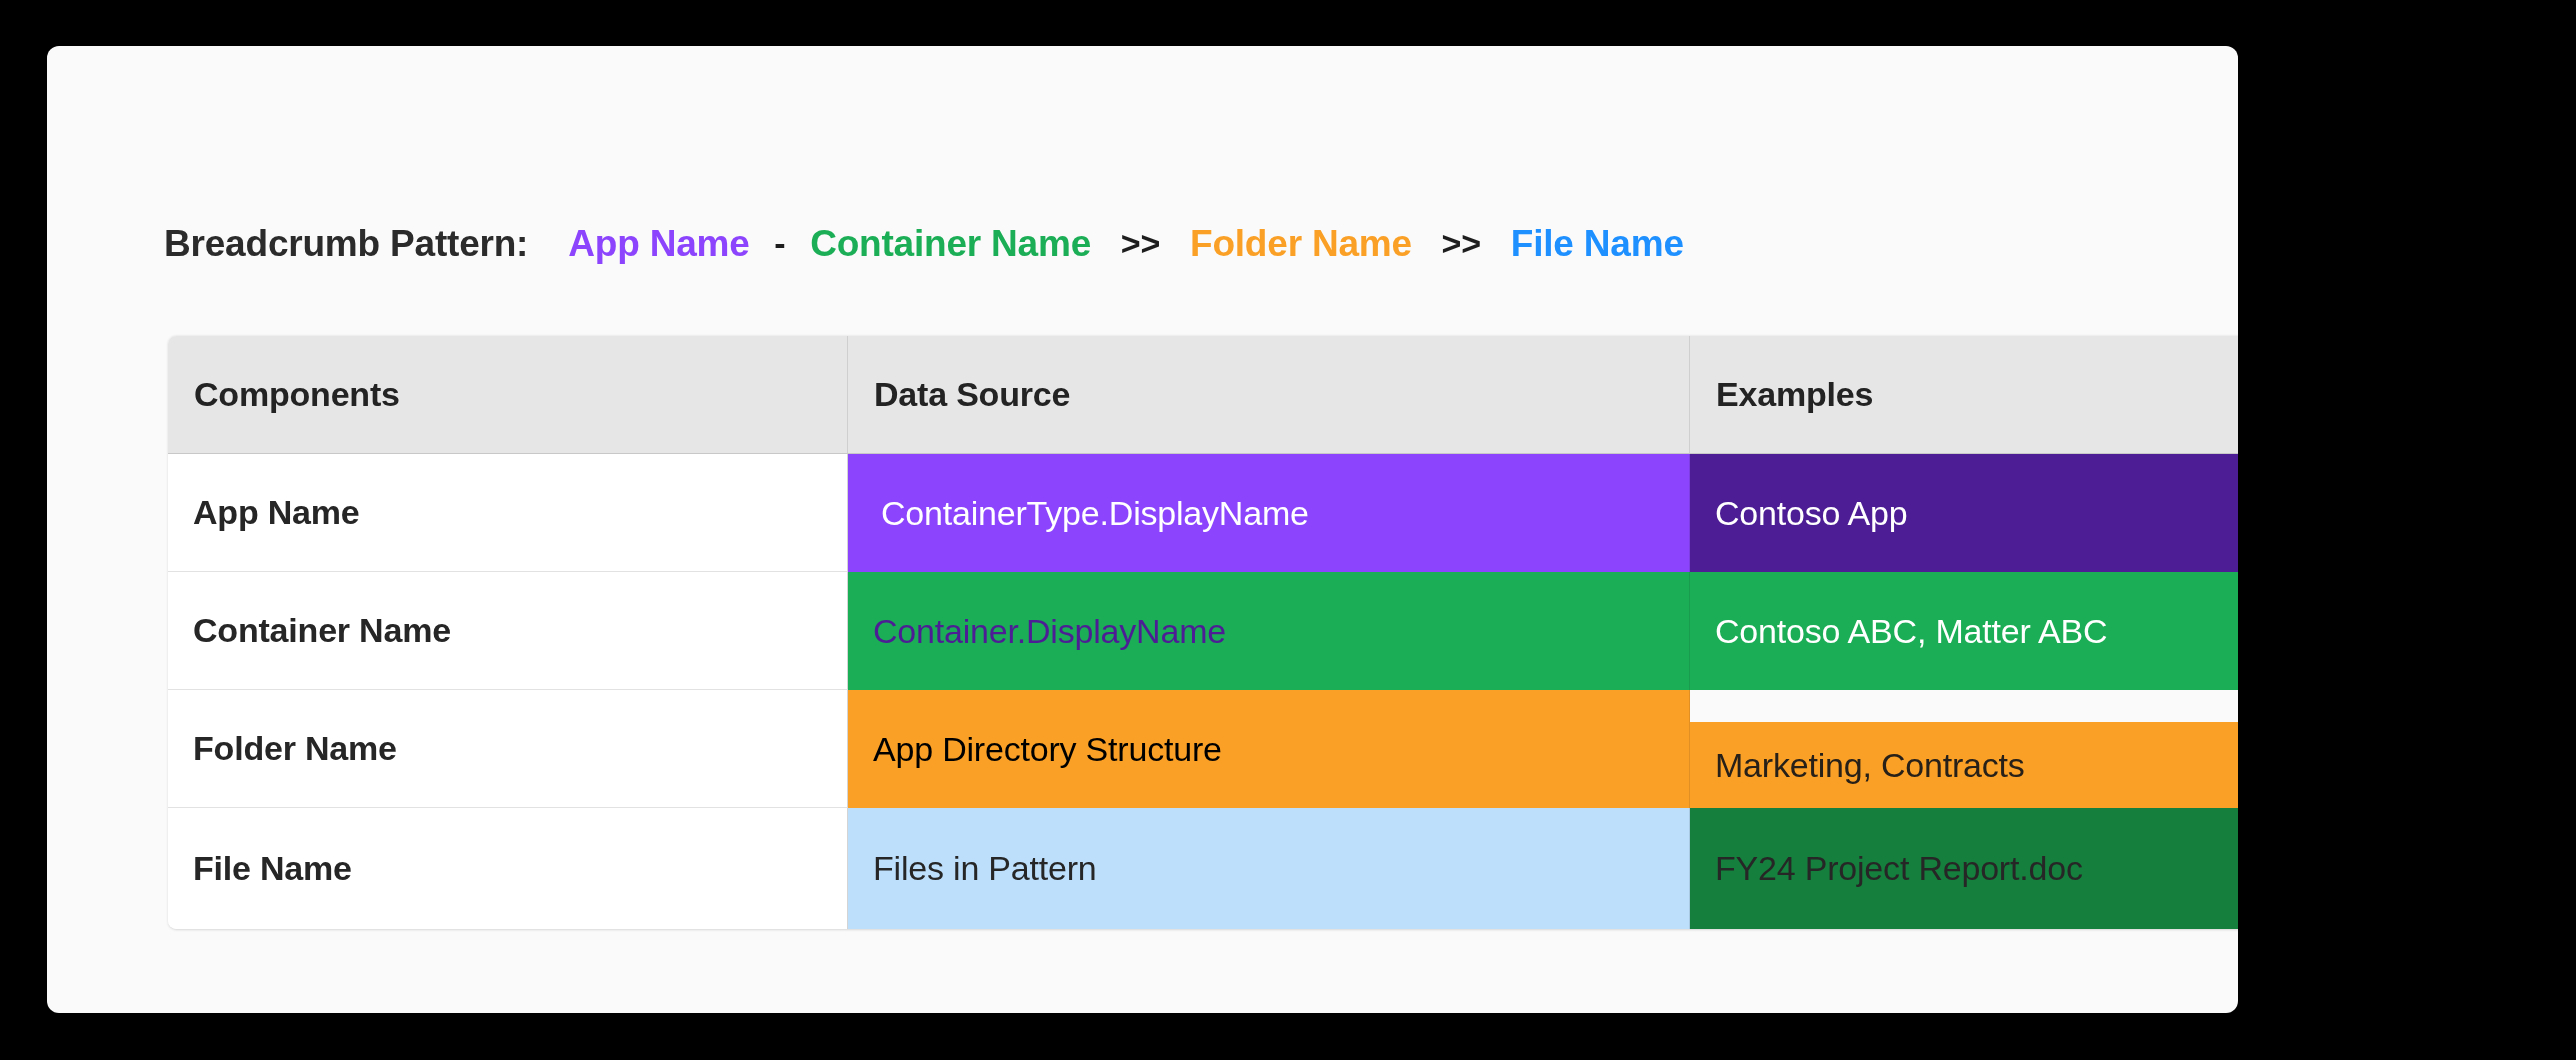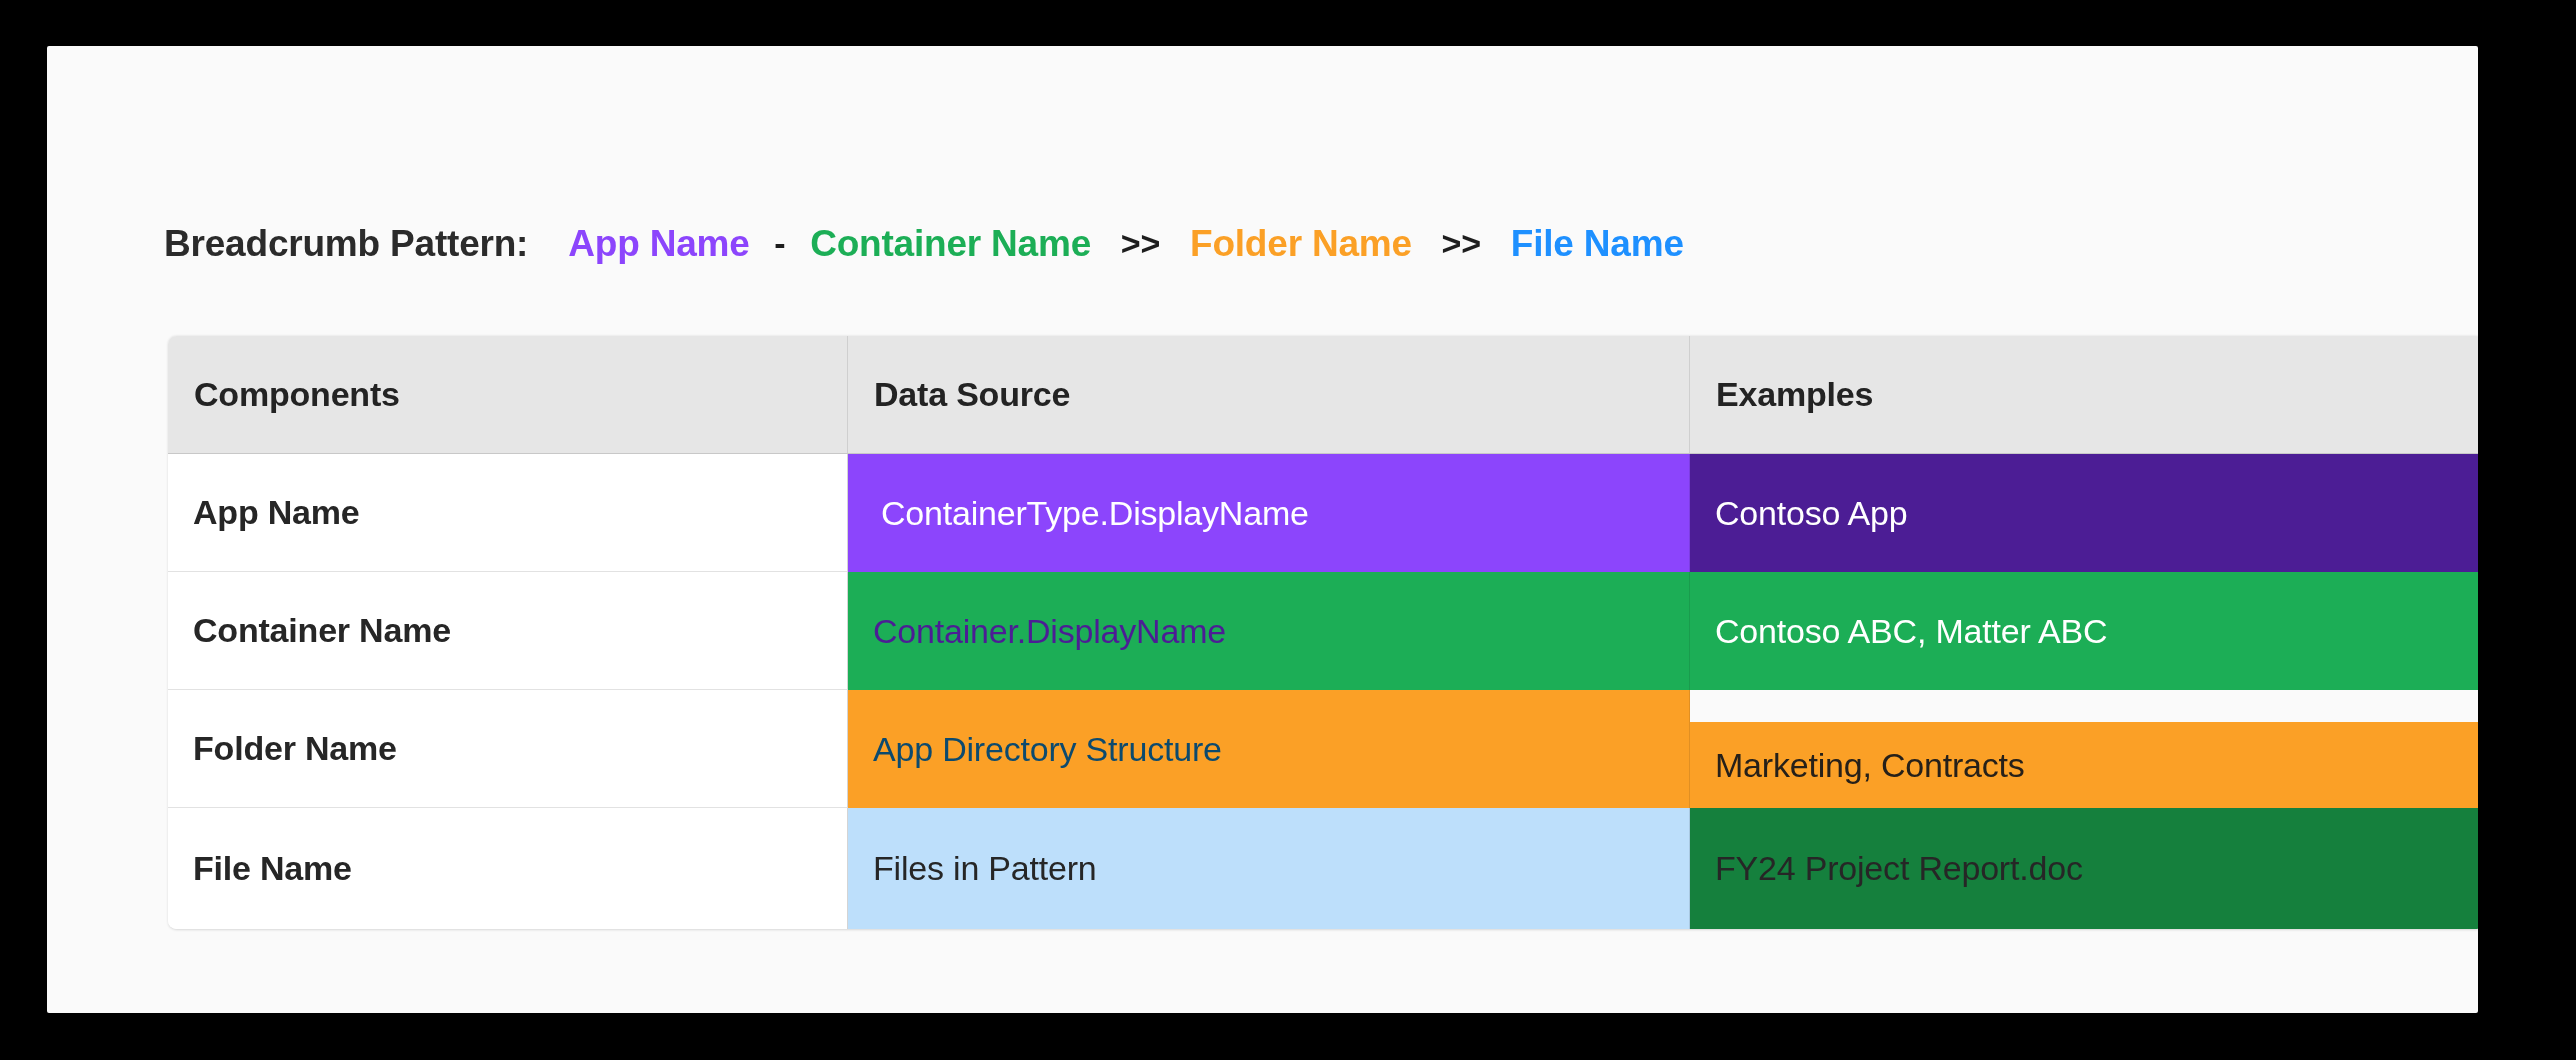--- a/index.html
+++ b/index.html
@@ -9,24 +9,24 @@
     height: 1061px;
     background: #000000;
     font-family: "Liberation Sans", sans-serif;
     overflow: hidden;
   }
 
   .card {
     position: absolute;
     left: 47px;
     top: 46px;
-    width: 2431px;
+    width: 2191px;
     height: 967px;
     background: #fafafa;
-    border-radius: 2px;
+    border-radius: 12px;
     box-shadow: 0 1.2px 6px rgba(0,0,0,0.18);
     overflow: hidden;
   }
 
   
   .breadcrumb-row {
     position: absolute;
     left: 117px;
     top: 172px;
     height: 51px;
@@ -170,21 +170,21 @@
       </div>
 
       <div class="trow">
         <div class="cell c1">Container Name</div>
         <div class="cell c2" style="background:#1cae56; color:#4c1d95;">Container.DisplayName</div>
         <div class="cell c3" style="background:#1cae56; color:#ffffff;">Contoso ABC, Matter ABC</div>
       </div>
 
       <div class="trow">
         <div class="cell c1">Folder Name</div>
-        <div class="cell c2" style="background:#fba026; color:#0c4a6e;">App Directory Structure</div>
+        <div class="cell c2" style="background:#fba026; color:#000000;">App Directory Structure</div>
         <div class="cell c3" style="background:#fba026; color:#262019;margin-top:32px;">Marketing, Contracts</div>
       </div>
 
       <div class="trow tall">
         <div class="cell c1">File Name</div>
         <div class="cell c2" style="background:#bddffb; color:#262626;">Files in Pattern</div>
         <div class="cell c3" style="background:#15803d; color:#262626;">FY24 Project Report.doc</div>
       </div>
 
     </div>

